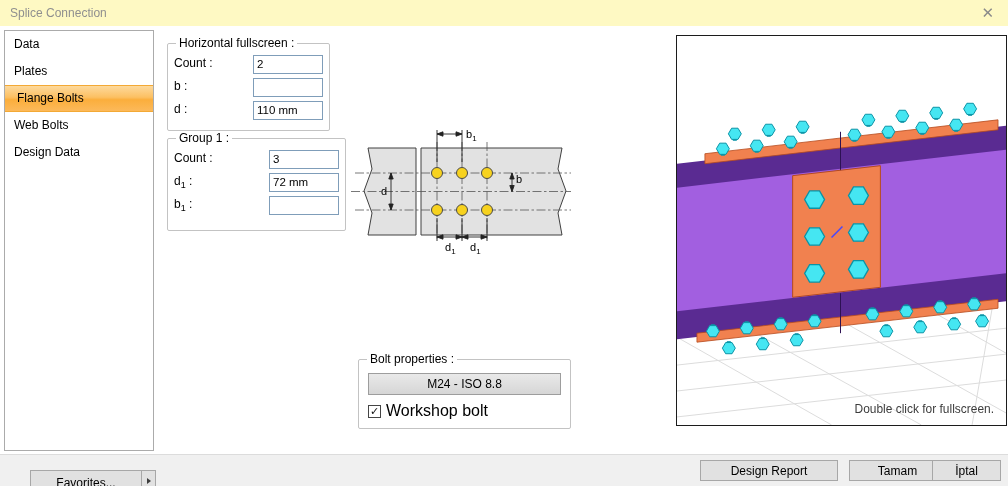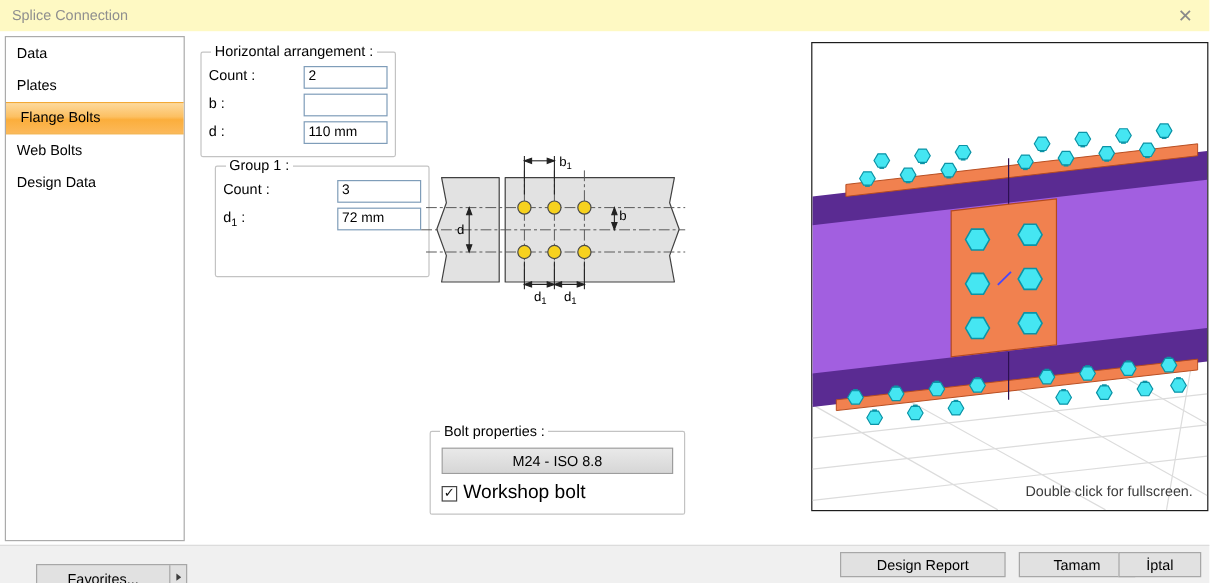--- a/index.html
+++ b/index.html
@@ -24,21 +24,21 @@
   fieldset { position:absolute; border:1px solid #c3c3c3; border-radius:2px; padding:2px 6px 4px 6px; background:transparent; }
   legend { font-size:12px; padding:0 3px; margin-left:2px; }
   .frow { display:flex; align-items:center; height:22px; margin-top:1px; }
   .frow label { flex:1; font-size:12px; }
   .frow .sub { font-size:9px; }
   .frow input {
     width:70px; height:19px; border:1px solid #7f9db9; background:#fff;
     font-family:"Liberation Sans",sans-serif; font-size:11.5px; padding:0 3px; outline:none;
   }
   #group-horizontal { left:167px; top:36px;  width:163px; height:95px; }
-  #group-group1     { left:167px; top:131px; width:179px; height:100px;margin-left:12px; }
+  #group-group1     { left:167px; top:131px; width:179px; height:100px; }
   #group-boltprops  { left:358px; top:352px; width:213px; height:77px; }
   .boltbtn {
     display:block; margin:5px auto 7px auto; width:193px; height:22px;
     background:linear-gradient(180deg,#e9e9e9,#d6d6d6); border:1px solid #9d9d9d;
     font-family:"Liberation Sans",sans-serif; font-size:12px; cursor:pointer;
   }
   .cbrow { display:flex; align-items:center; gap:5px; margin-left:3px; }
   .checkbox {
     width:13px; height:13px; background:#fff; border:1px solid #454545;
     display:inline-flex; align-items:center; justify-content:center; cursor:pointer;
@@ -76,21 +76,21 @@
 
 <div class="sidebar">
   <div class="nav-item">Data</div>
   <div class="nav-item">Plates</div>
   <div class="nav-item selected">Flange Bolts</div>
   <div class="nav-item">Web Bolts</div>
   <div class="nav-item">Design Data</div>
 </div>
 
 <fieldset id="group-horizontal">
-  <legend>Horizontal arrangement :</legend>
+  <legend>Horizontal fullscreen :</legend>
   <div class="frow">
     <label><span>Count</span><sub class="sub"></sub><span> :</span></label>
     <input value="2" style="">
   </div>
   <div class="frow">
     <label><span>b</span><sub class="sub"></sub><span> :</span></label>
     <input value="" style="">
   </div>
   <div class="frow">
     <label><span>d</span><sub class="sub"></sub><span> :</span></label>
@@ -100,20 +100,24 @@
 
 <fieldset id="group-group1">
   <legend>Group 1 :</legend>
   <div class="frow">
     <label><span>Count</span><sub class="sub"></sub><span> :</span></label>
     <input value="3" style="">
   </div>
   <div class="frow">
     <label><span>d</span><sub class="sub">1</sub><span> :</span></label>
     <input value="72 mm" style="">
+  </div>
+  <div class="frow">
+    <label><span>b</span><sub class="sub">1</sub><span> :</span></label>
+    <input value="" style="">
   </div>
 </fieldset>
 
 <div class="diagram">
 <svg viewBox="0 0 230 155" width="230" height="155">
   <g fill="#e2e2e2" stroke="#404040" stroke-width="1" stroke-linejoin="round">
     <polygon points="71,38 71,125 23,125 27,103 19,81 27,59 23,38"></polygon>
     <polygon points="76,38 217,38 213,59 221,81 213,103 217,125 76,125"></polygon>
   </g>
   <g stroke="#555" stroke-width="0.8" stroke-dasharray="9 2.5 2.5 2.5" fill="none">

